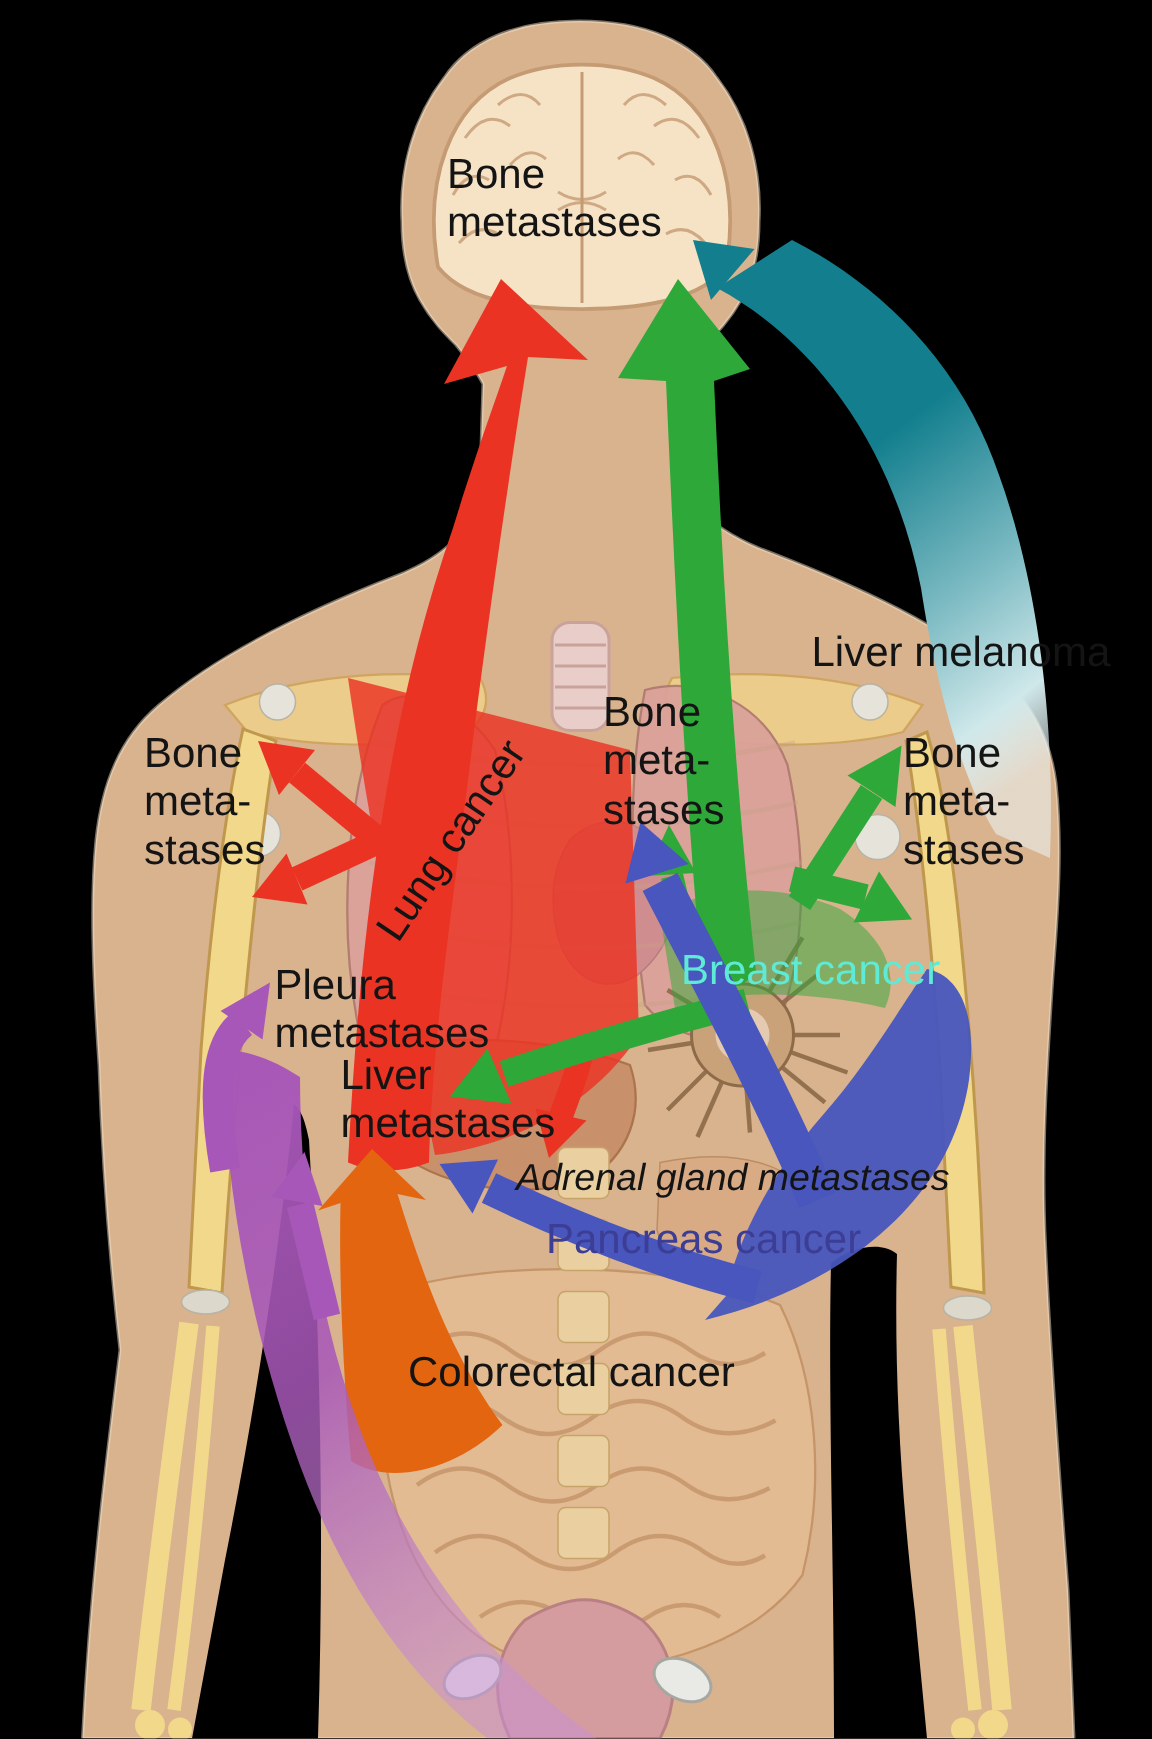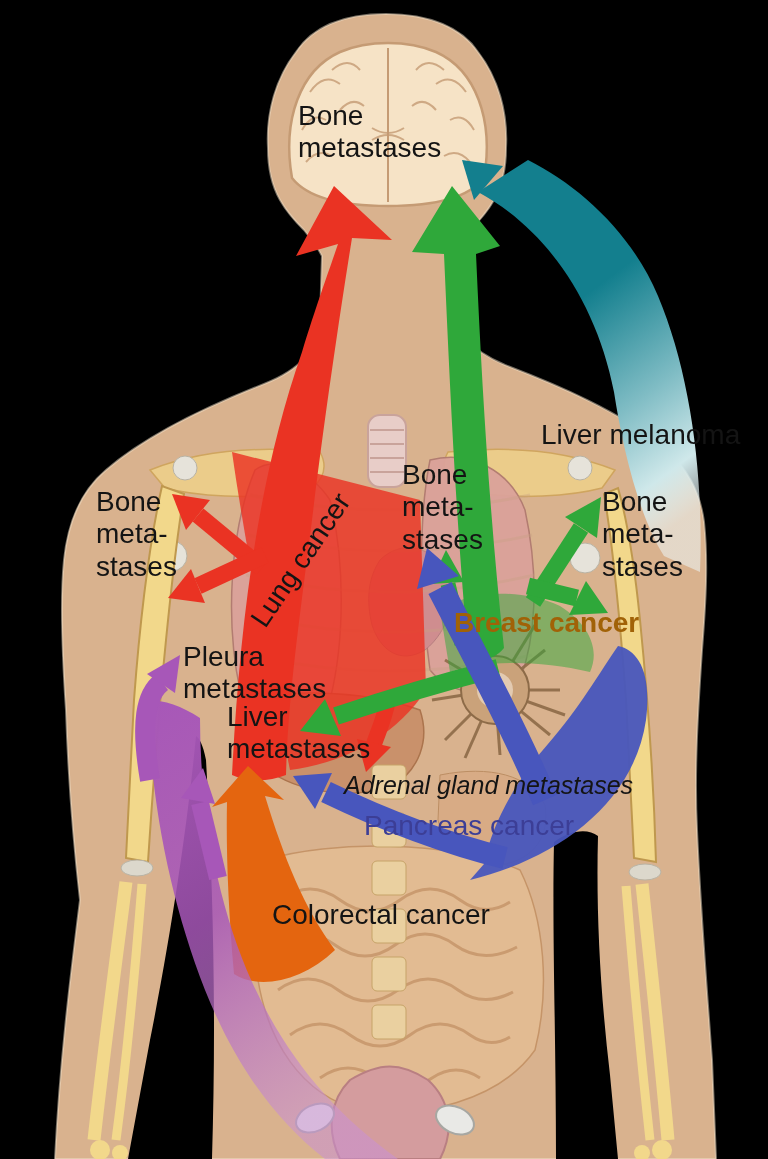--- a/index.html
+++ b/index.html
@@ -225,21 +225,21 @@
 <div class="lbl" style="left: 402px; top: 459px; color: rgb(20, 20, 20);">Bone
 meta-
 stases</div>
 <div class="lbl" style="left: 602px; top: 486px; color: rgb(20, 20, 20);">Bone
 meta-
 stases</div>
 <div class="lbl" style="left: 96px; top: 486px; color: rgb(20, 20, 20);">Bone
 meta-
 stases</div>
 <div class="lbl rot" style="left: 258px; top: 608px; color: rgb(20, 20, 20);">Lung cancer</div>
-<div class="lbl" style="left: 454px; top: 607px; color: #a16207; font-weight: bold;">Breast cancer</div>
+<div class="lbl" style="left: 454px; top: 631px; color: #5eead4;">Breast cancer</div>
 <div class="lbl" style="left: 183px; top: 641px; color: rgb(20, 20, 20);">Pleura
 metastases</div>
 <div class="lbl" style="left: 227px; top: 701px; color: rgb(20, 20, 20);">Liver
 metastases</div>
 <div class="lbl small" style="left: 344px; top: 771px; color: rgb(20, 20, 20); font-style: italic;">Adrenal gland metastases</div>
 <div class="lbl" style="left: 272px; top: 899px; color: rgb(20, 20, 20);">Colorectal cancer</div>
 <div class="lbl" style="left: 364px; top: 810px; color: rgb(60, 62, 150);">Pancreas cancer</div>
 
 </div>
 

